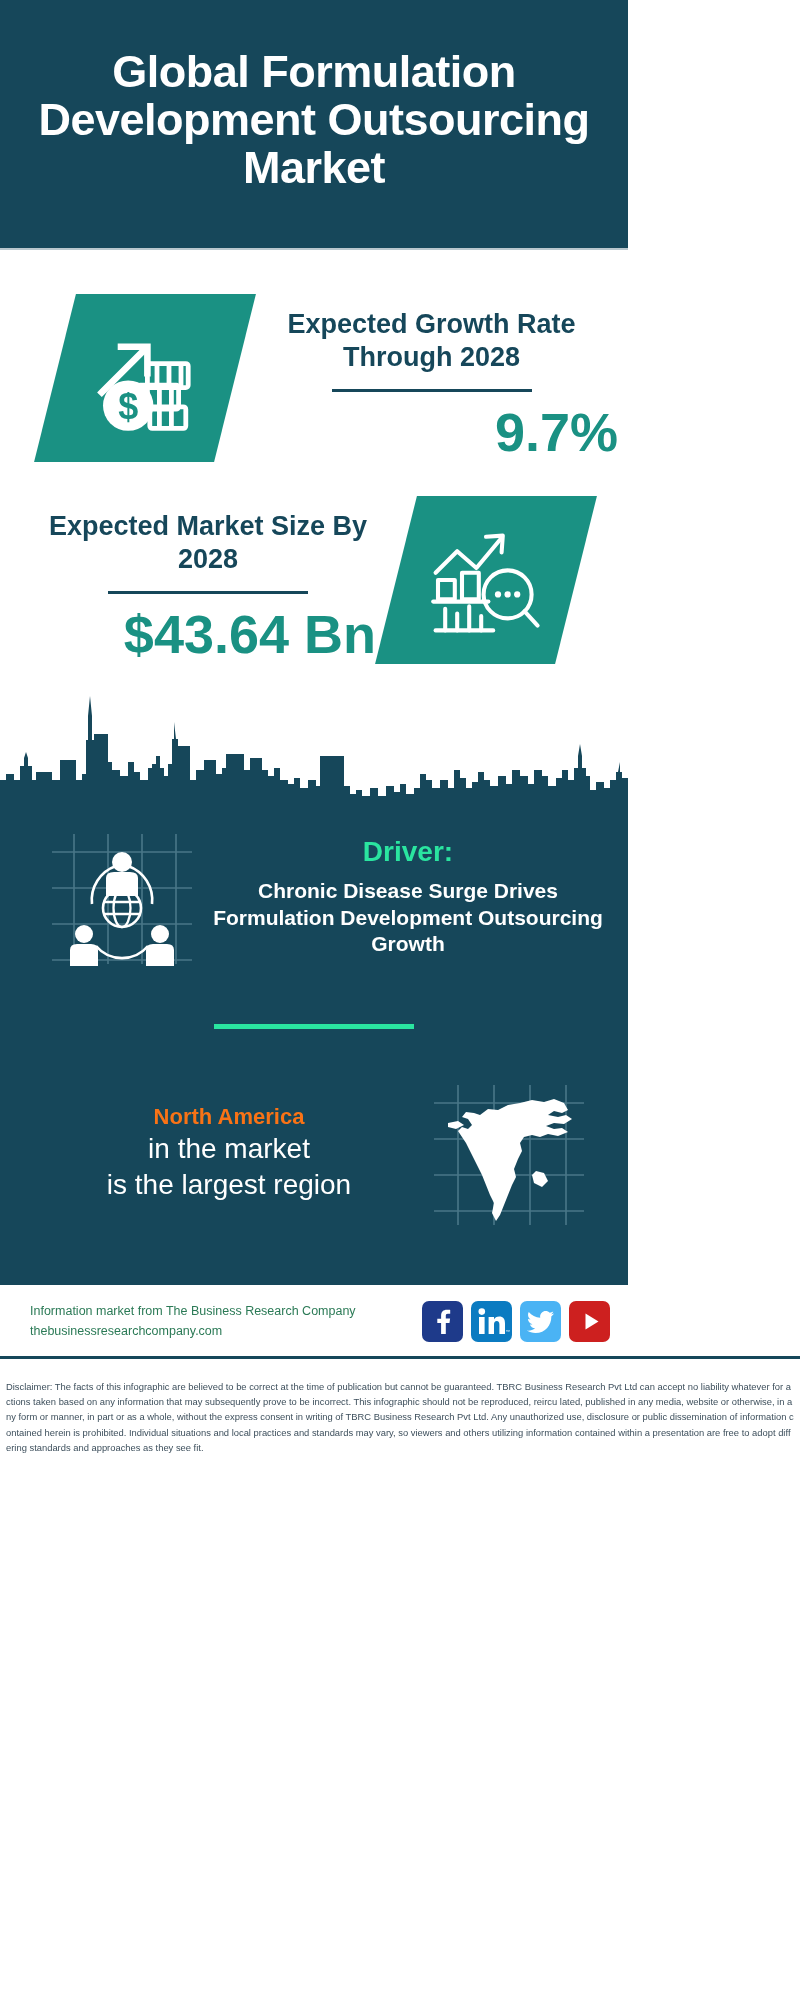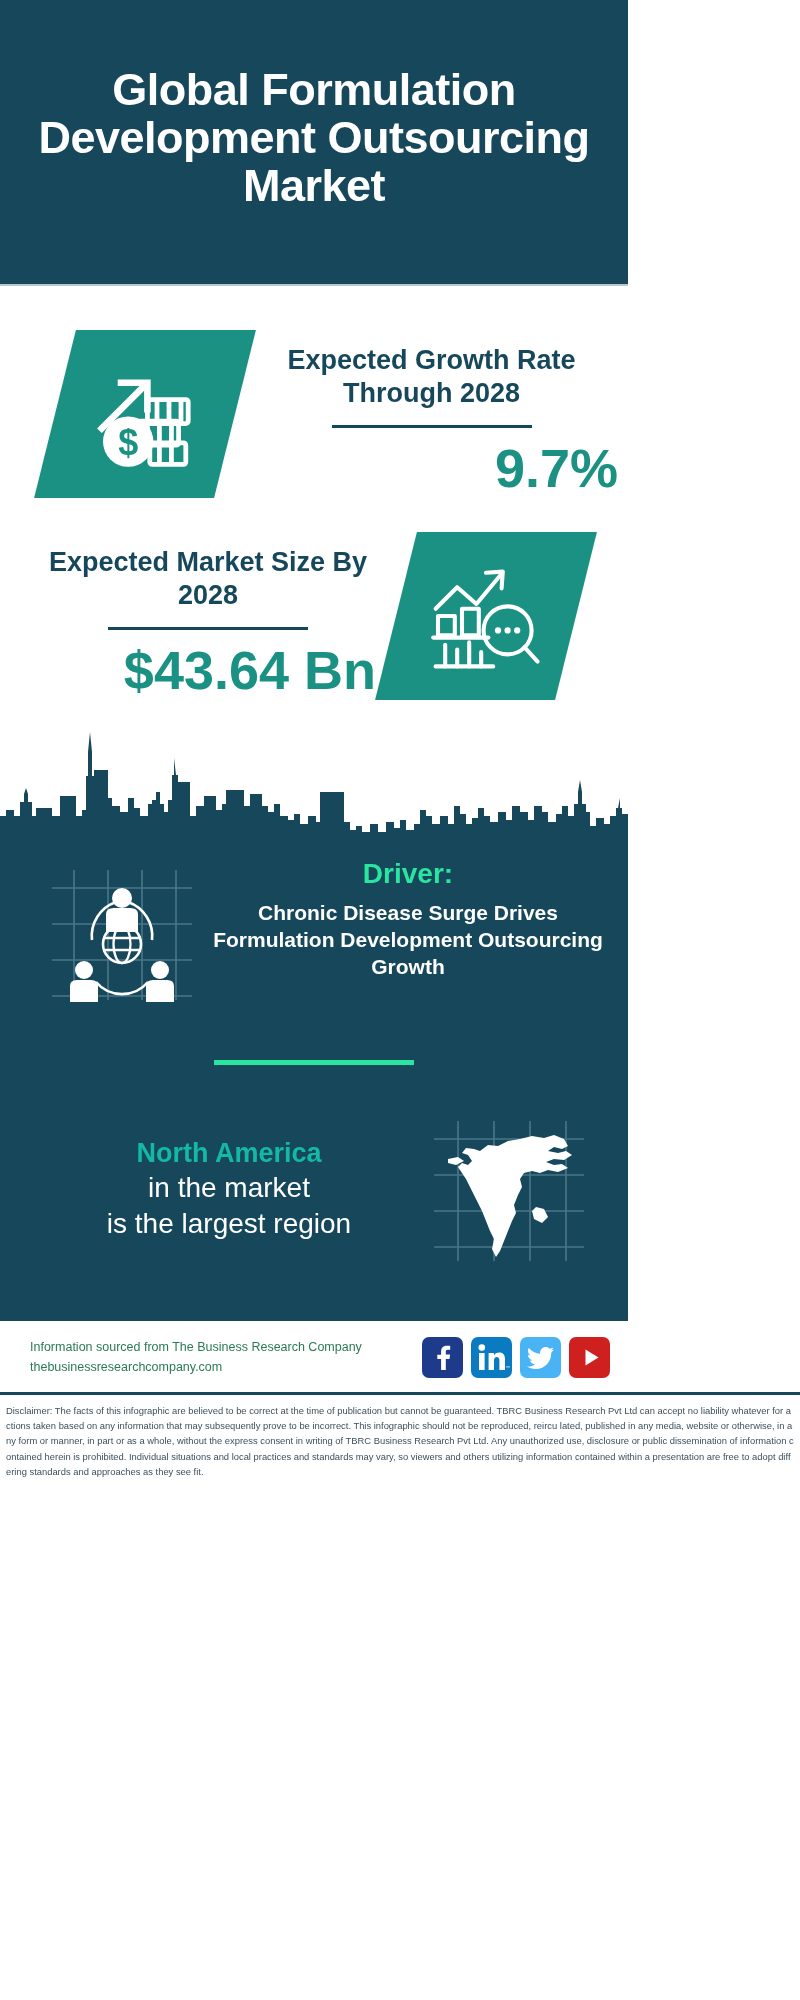--- a/index.html
+++ b/index.html
@@ -18,21 +18,21 @@
   .frame {
     position: relative;
     width: 628px;
     margin: 0;
     background: #ffffff;
   }
 
   
   .header {
     width: 628px;
-    height: 284px;
+    height: 248px;
     background: #16475a;
     display: flex;
     align-items: center;
     justify-content: center;
     padding: 6px 24px 14px 24px;
   }
   .header-title {
     color: #ffffff;
     font-size: 45px;
     line-height: 1.06;
@@ -107,20 +107,21 @@
   
   .dark {
     width: 628px;
     background: #16475a;
     position: relative;
     padding-bottom: 10px;
   }
 
   .driver-row {
     display: flex;
+    align-items: center;
     padding: 18px 0 0 0;
   }
   .icon-box {
     width: 160px;
     height: 150px;
     flex: 0 0 auto;
     margin-left: 40px;
     position: relative;
   }
   .icon-box svg { display: block; width: 100%; height: 100%; }
@@ -146,22 +147,22 @@
     margin: 52px auto 50px auto;
   }
 
   .region-row {
     display: flex;
     align-items: center;
     padding: 0 0 46px 0;
   }
   .region-text { flex: 1 1 auto; text-align: center; padding-left: 30px; }
   .region-name {
-    color: #14b8a6;
-    font-size: 27px;
+    color: #f97316;
+    font-size: 22px;
     font-weight: bold;
     line-height: 1.2;
   }
   .region-sub {
     color: #ffffff;
     font-size: 28px;
     font-weight: normal;
     line-height: 1.3;
   }
   .map-box {
@@ -203,20 +204,21 @@
   
   .disclaimer {
     width: 800px;
     padding: 8px 6px 10px 6px;
     color: #3d4f5c;
     font-size: 9.4px;
     line-height: 1.62;
     text-align: left;
     word-break: break-all;
     font-family: "Liberation Sans", sans-serif;
+    margin-top: 12px;
   }
 </style>
 </head>
 <body>
 
 <div id="page">
   <div class="frame">
 
     <div class="header">
       <div class="header-title">Global Formulation Development Outsourcing Market</div>
@@ -337,21 +339,21 @@
             <path fill="#ffffff" d="M52 36 L60 30 L70 31 L80 26 L92 24 L104 21 L116 23 L126 20 L136 24 L140 31 L134 34 L126 32 L120 36 L130 38 L138 36 L144 40 L136 45 L126 44 L118 47 L126 50 L134 49 L140 53 L130 57 L120 55 L112 58 L104 56 L96 58 L92 64 L94 72 L90 80 L86 90 L88 98 L84 106 L80 116 L76 126 L72 136 L68 142 L64 134 L66 124 L62 116 L58 106 L54 96 L50 88 L46 80 L42 72 L38 64 L34 58 L30 52 L34 48 L40 50 L44 46 L40 40 L34 38 L38 33 L46 34 Z"></path>
             <path fill="#ffffff" d="M20 44 L30 42 L36 46 L28 50 L20 48 Z"></path>
             <path fill="#ffffff" d="M108 92 L116 94 L120 102 L114 108 L106 104 L104 96 Z"></path>
           </svg>
         </div>
       </div>
     </div>
 
     <div class="source-bar">
       <div class="source-text">
-        <div class="source-line">Information sourced from The Business Research Company</div>
+        <div class="source-line">Information market from The Business Research Company</div>
         <div class="source-line">thebusinessresearchcompany.com</div>
       </div>
       <div class="socials">
         <div class="social fb">
           <svg width="41" height="41" viewBox="0 0 41 41">
               <path fill="#ffffff" d="M23.8 33V21.9h3.7l.6-4.3h-4.3v-2.8c0-1.2.3-2.1 2.1-2.1h2.3V8.9c-.4-.05-1.8-.17-3.4-.17-3.4 0-5.7 2.07-5.7 5.87v3.03h-3.8v4.3h3.8V33z"></path>
             </svg>
         </div>
         <div class="social li">
           <svg width="41" height="41" viewBox="0 0 41 41">

